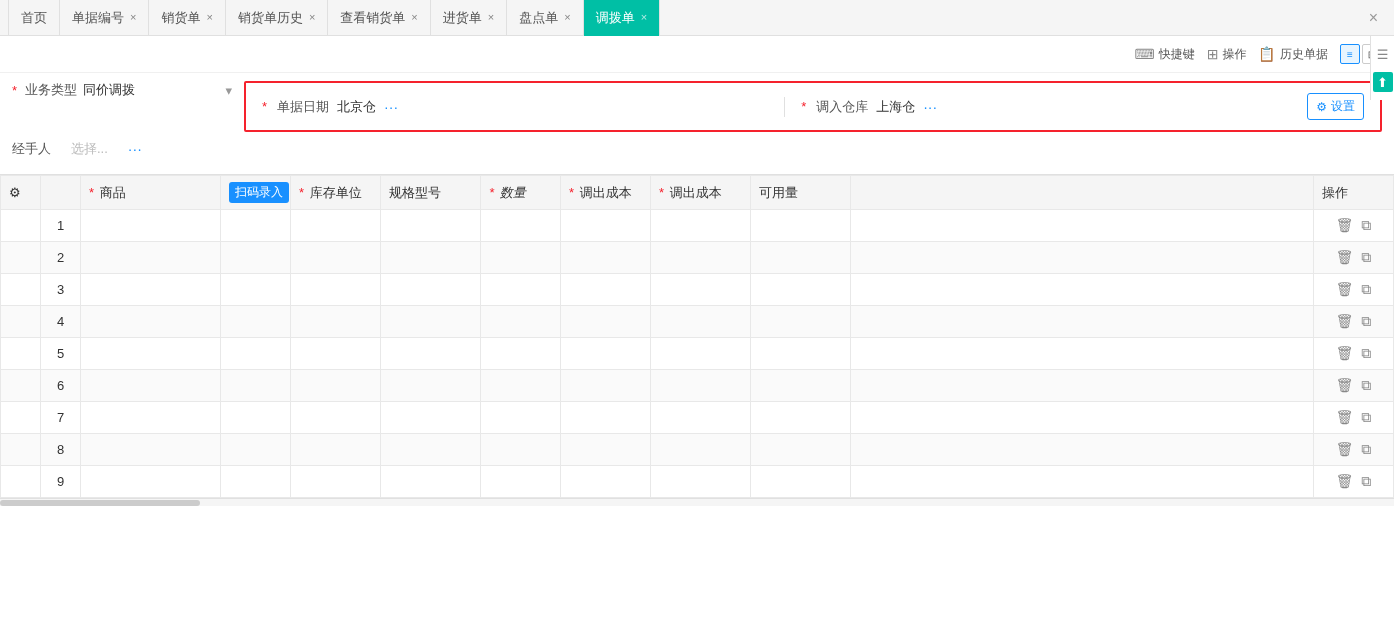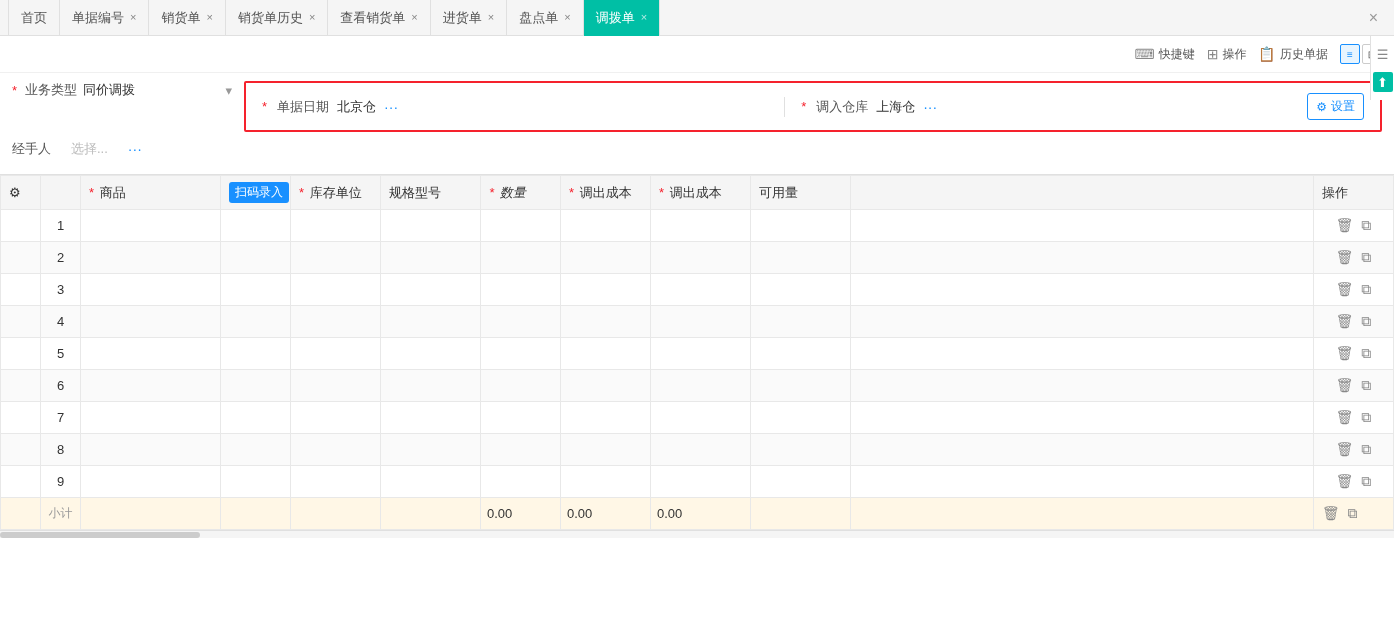--- a/index.html
+++ b/index.html
@@ -592,37 +592,20 @@
       <td></td>
       <td></td>
       <td></td>
       <td></td>
       <td></td>
       <td style="text-align:center">
         <span class="op-icon">🗑</span>
         <span class="op-icon">⧉</span>
       </td>
     </tr>
-        <tr class="subtotal">
-      <td></td>
-      <td class="col-num"><span class="subtotal-label">小计</span></td>
-      <td></td>
-      <td></td>
-      <td></td>
-      <td></td>
-      <td>0.00</td>
-      <td>0.00</td>
-      <td>0.00</td>
-      <td></td>
-      <td></td>
-      <td>
-        <span class="op-icon">🗑</span>
-        <span class="op-icon">⧉</span>
-      </td>
-    </tr>
       </tbody>
   </table>
 </div>
 
 <div class="scroll-area">
   <div class="scroll-thumb"></div>
 </div>
 
 <div class="right-sidebar">
   <div class="sidebar-icon">☰</div>

